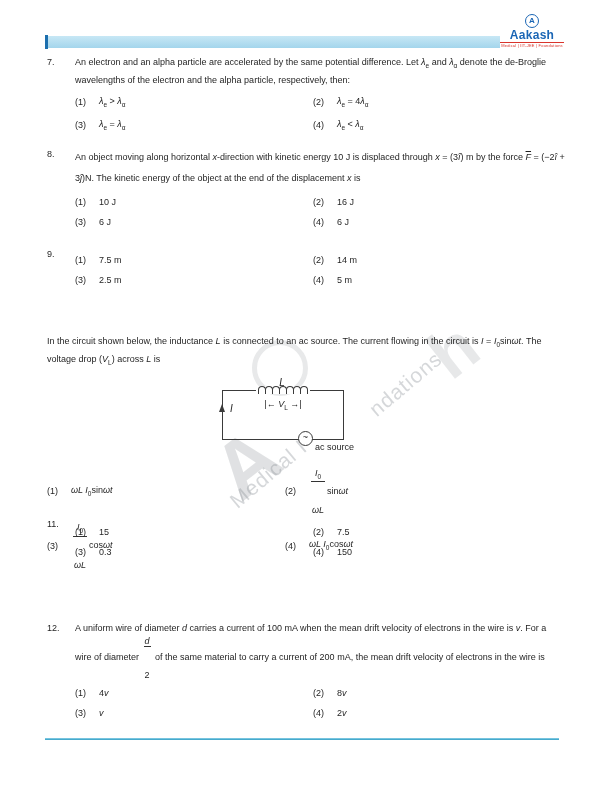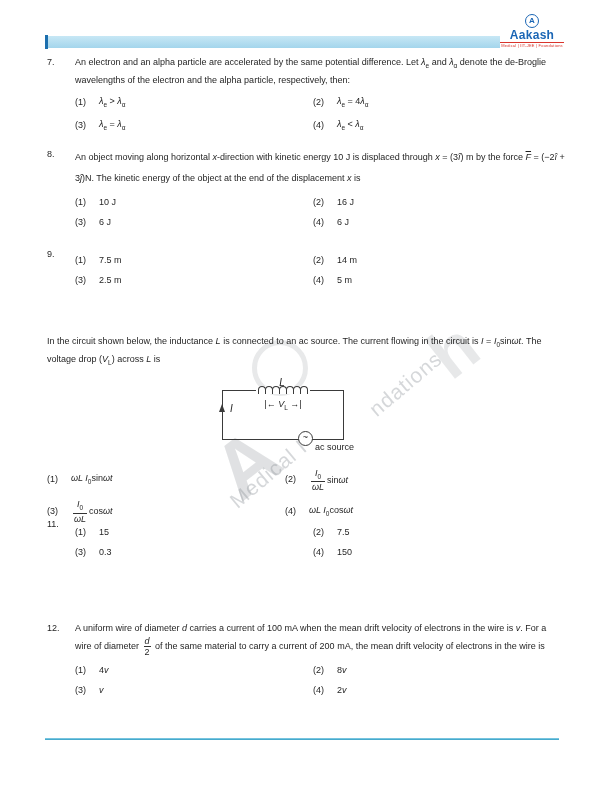--- a/index.html
+++ b/index.html
@@ -32,21 +32,21 @@
   .qbody{flex:1;}
   .qtext{margin:0;line-height:14.5px;}
   .lh-tall{line-height:21px;}
   .options{margin-top:7px;display:grid;grid-template-columns:238px 1fr;row-gap:7px;align-items:center;}
   .opt{display:flex;align-items:center;line-height:13px;}
   .optlabel{width:24px;flex:none;}
   sub{font-size:6.5px;}
   .vec{text-decoration:overline;}
   .frac{display:inline-block;vertical-align:middle;text-align:center;margin:0 2px;}
   .frac .num{display:block;border-bottom:1px solid #333;padding:0 1px;line-height:10px;}
-  .frac .den{display:block;line-height:10px;padding:0 1px;}
+  .frac .den{display:block;line-height:10px;padding:0 1px;margin-top:23px;}
   
   .figure{position:relative;margin:6px 0 2px 175px;width:140px;height:84px;}
   .fig-L{position:absolute;left:0;top:0;width:120px;text-align:center;font-size:10px;line-height:11px;}
   .fig-rect{position:absolute;left:0;top:13px;width:120px;height:48px;border:1.3px solid var(--line,#3a3a3a);}
   .coil{position:absolute;left:50%;top:-5px;transform:translateX(-50%);display:flex;background:#fff;padding:0 2px;}
   .coil span{width:6px;height:7px;border:1.1px solid var(--line,#3a3a3a);border-bottom:none;
              border-radius:5px 5px 0 0;margin-left:-1px;background:#fff;}
   .coil span:first-child{margin-left:0;}
   .vl{position:absolute;left:0;right:0;top:7px;text-align:center;line-height:12px;}
   .cur-tri{position:absolute;left:-4.2px;top:13px;width:0;height:0;

